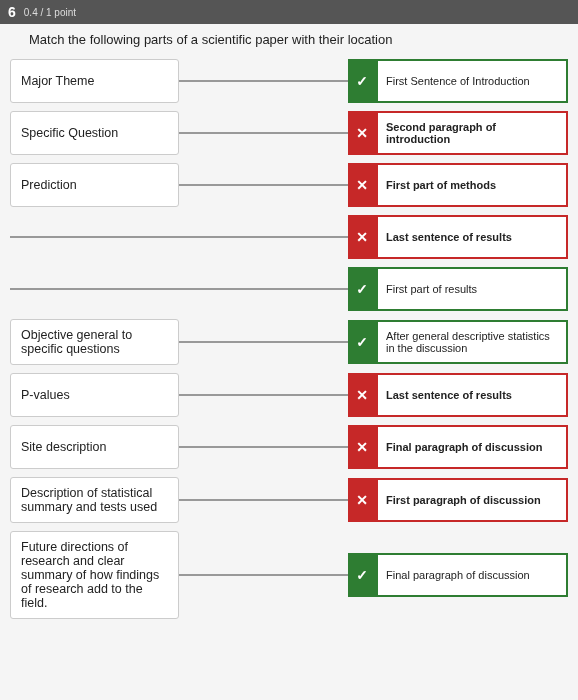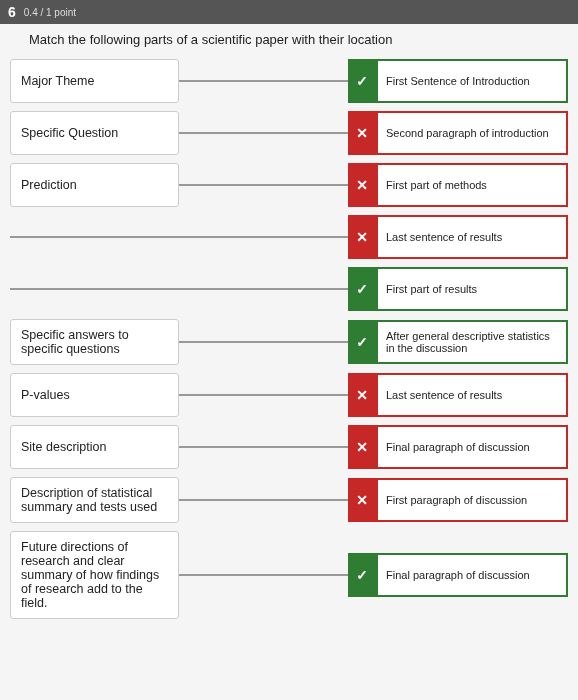--- a/index.html
+++ b/index.html
@@ -95,20 +95,21 @@
       display: flex;
       align-items: center;
       flex: 1;
       background: #fff;
     }
     .right-box.border-correct {
       border-color: #2e7d32;
     }
     .right-box.border-incorrect {
       border-color: #c62828;
+      font-weight: bold;
     }
   </style>
 </head>
 <body>
 
 <div class="header">
   <span class="header-num">6</span>
   <span class="header-pts">0.4 / 1 point</span>
 </div>
 
@@ -147,21 +148,21 @@
       </div>
     </div>
     <div class="match-row">
       <div class="connector"></div>
       <div class="right-section">
         <div class="status-badge correct">✓</div>
         <div class="right-box border-correct">First part of results</div>
       </div>
     </div>
     <div class="match-row">
-      <div class="left-box">Specific answers to specific questions</div>
+      <div class="left-box">Objective general to specific questions</div>
       <div class="connector"></div>
       <div class="right-section">
         <div class="status-badge correct">✓</div>
         <div class="right-box border-correct">After general descriptive statistics in the discussion</div>
       </div>
     </div>
     <div class="match-row">
       <div class="left-box">P-values</div>
       <div class="connector"></div>
       <div class="right-section">

